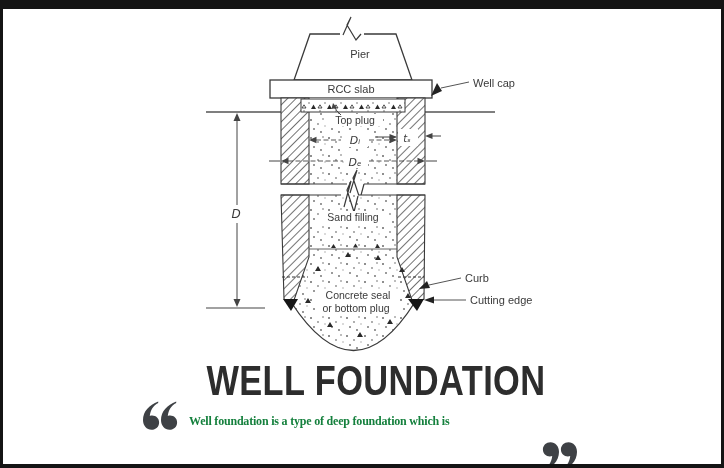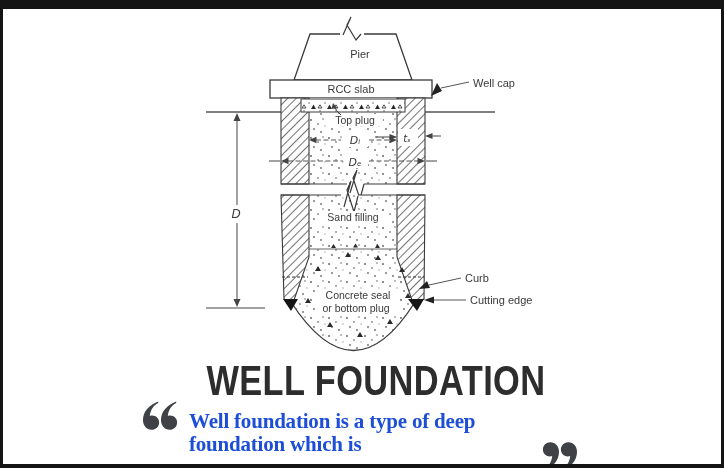--- a/index.html
+++ b/index.html
@@ -14,21 +14,21 @@
   .title-wrap { position:absolute; top:350px; left:0; width:100%; text-align:center;padding-left:27px; }
   .title-wrap span {
     display:inline-block; transform:scaleX(0.8); transform-origin:center;
     font-family:"Liberation Sans",sans-serif; font-weight:bold;
     font-size:43px; line-height:43px; color:#2d2d2d; letter-spacing:0.5px;
     white-space:nowrap;
   }
   .quote-text {
     position:absolute; left:186px; top:401px; width:380px;
     font-family:"Liberation Serif",serif; font-weight:bold;
-    font-size:21px; line-height:22.5px; color:#1d4ed8; letter-spacing:-0.2px;
+    font-size:12px; line-height:22.5px; color:#15803d; letter-spacing:-0.2px;
   }
   .qmark { position:absolute; width:36px; height:29px; }
   .qmark.open { left:139px; top:392px; }
   .qmark.close { left:539px; top:433px; transform:rotate(180deg); }
 </style>
 </head>
 <body>
 
 <div class="page">
 

